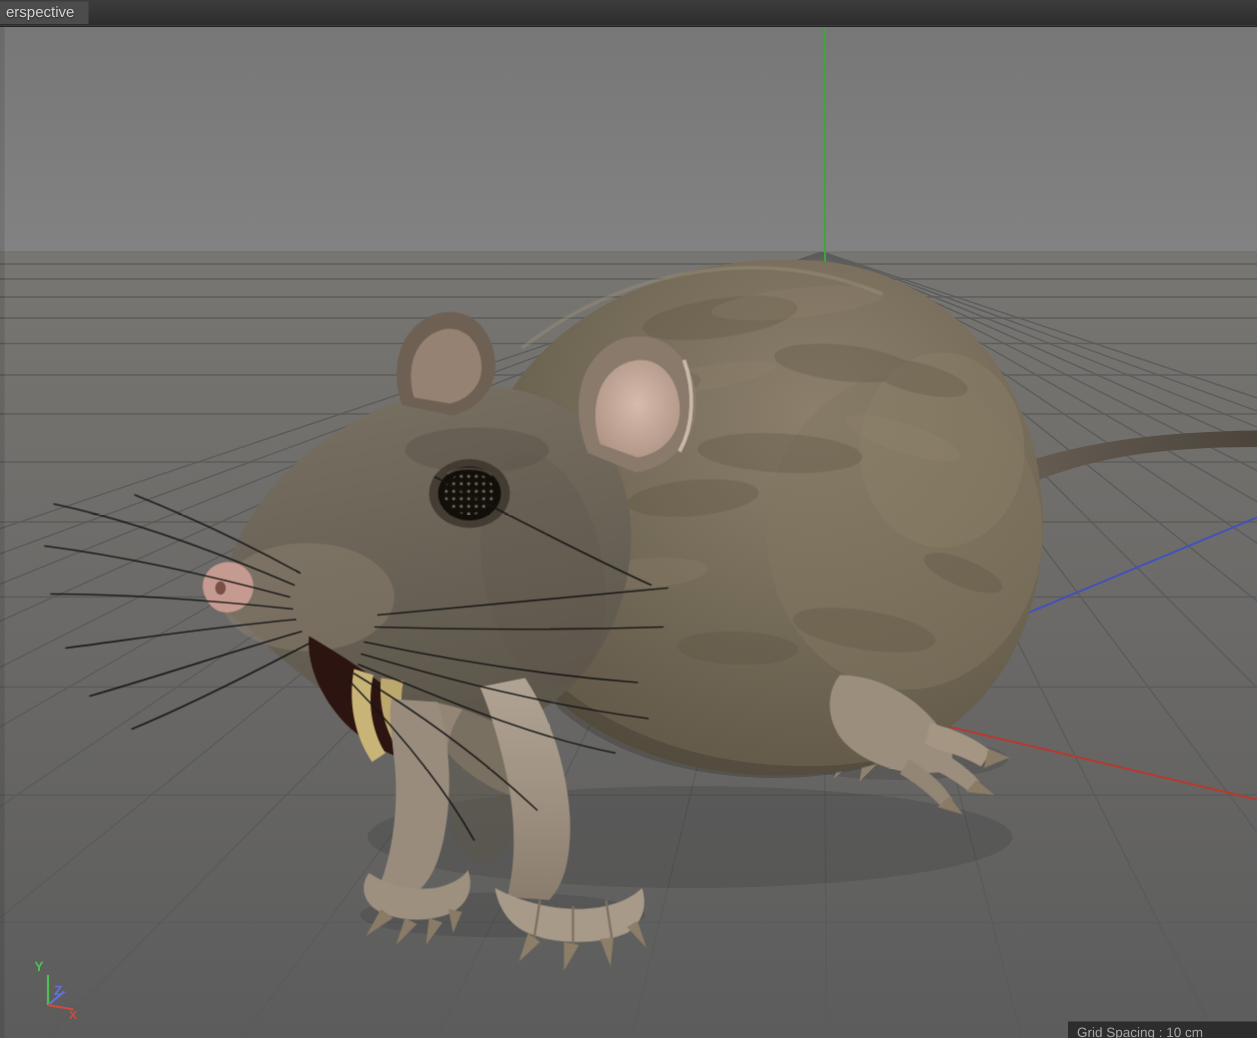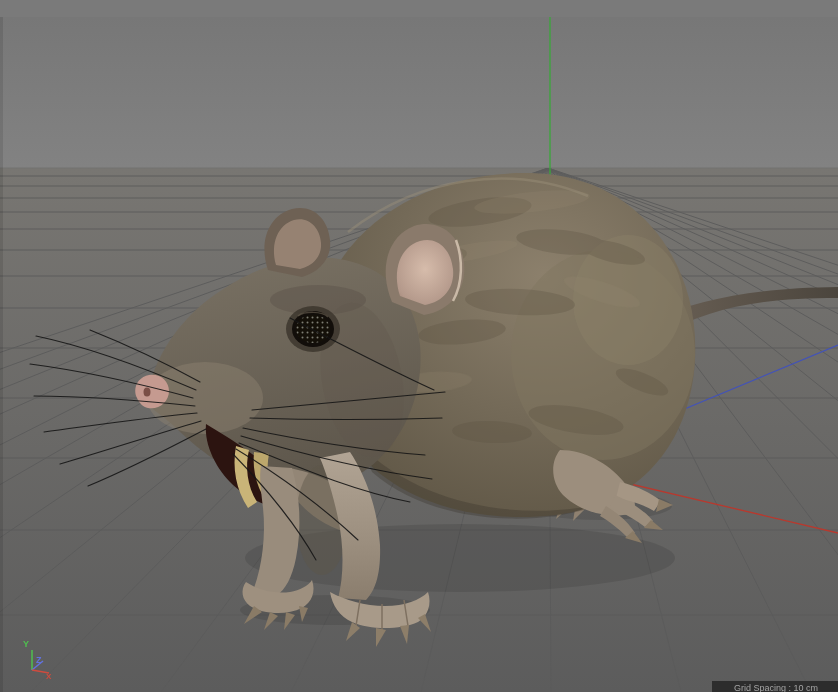--- a/index.html
+++ b/index.html
@@ -21,21 +21,20 @@
   .edge-strip{
     position:absolute;left:0;top:17px;bottom:0;width:3px;z-index:2;
     background:rgba(0,0,0,0.10);
   }
   .status{
     position:absolute;right:0;bottom:0;z-index:3;
     width:116px;height:10px;overflow:hidden;
     background:#2d2d2d;color:#a4a4a4;
     font-size:9px;line-height:13px;padding:1px 4px 0 6px;
     white-space:nowrap;
-    text-align:center;
   }
   svg text{font-family:"Liberation Sans",sans-serif;}
   .gizmo-label{font-size:9px;font-weight:bold;}
   .gizmo-label-small{font-size:8px;font-weight:bold;}
 </style>
 </head>
 <body>
 
 <div class="stage">
 
@@ -265,18 +264,21 @@
     <g>
       <line x1="32" y1="650" x2="32" y2="670" stroke-width="1.5" stroke="#4fc04f"></line>
       <line x1="32" y1="670" x2="43" y2="661" stroke-width="1.5" stroke="#6272dd"></line>
       <line x1="32" y1="670" x2="49" y2="673" stroke-width="1.5" stroke="#cf4b3e"></line>
       <text class="gizmo-label" x="23" y="647" fill="#4fc04f">Y</text>
       <text class="gizmo-label" x="36" y="663" fill="#6272dd">Z</text>
       <text class="gizmo-label-small" x="46" y="679" fill="#cf4b3e">X</text>
     </g>
   </svg>
 
+  <div class="topbar">
+    <div class="vp-label">erspective</div>
+  </div>
 
   <div class="edge-strip"></div>
 
   <div class="status">Grid Spacing : 10 cm</div>
 
 </div>
 
 </body></html>

